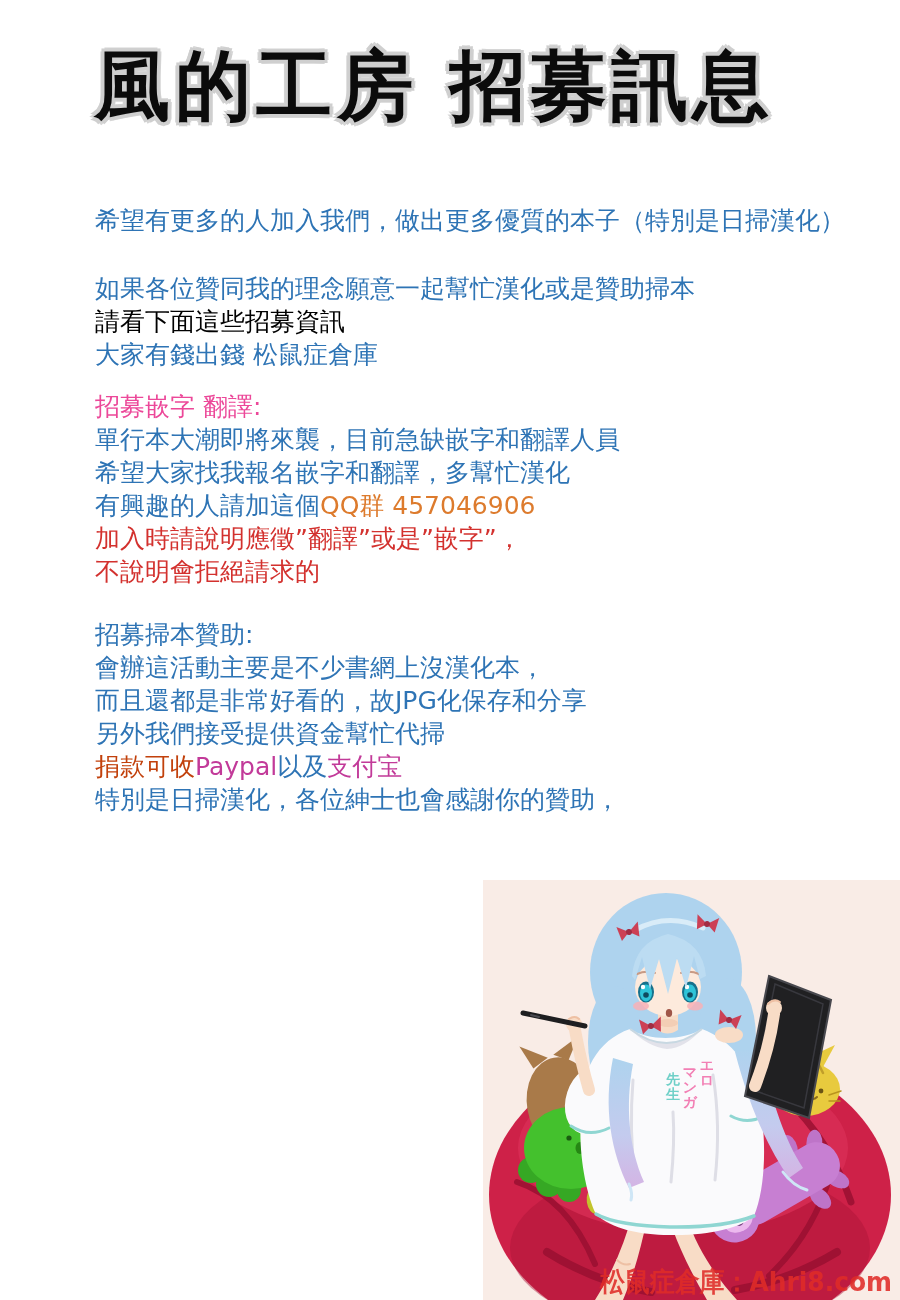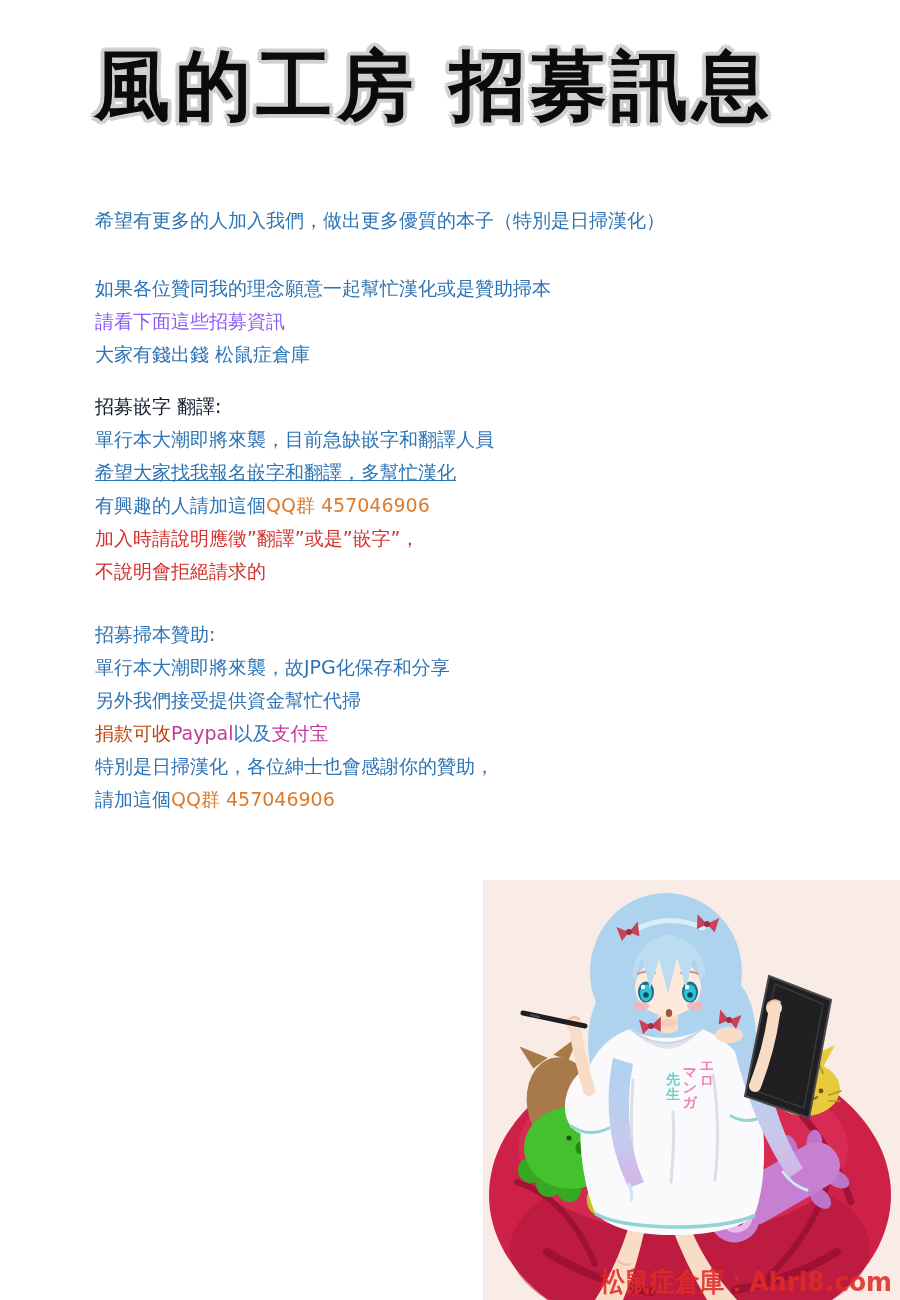--- a/index.html
+++ b/index.html
@@ -9,54 +9,54 @@
   }
   .title{
     position:absolute;left:0;top:36px;width:868px;text-align:center;
     font-size:76px;font-weight:900;letter-spacing:5px;color:#0b0b0b;white-space:pre;
     text-shadow:
       -3px -3px 0 #cfcfcf, 3px -3px 0 #cfcfcf, -3px 3px 0 #cfcfcf, 3px 3px 0 #cfcfcf,
       -4px 0 0 #d6d6d6, 4px 0 0 #d6d6d6, 0 -4px 0 #d6d6d6, 0 4px 0 #d6d6d6;
   }
   .body-text{position:absolute;left:95px;top:0;width:780px;}
   .para{position:absolute;left:0;width:780px;}
-  .para .line{font-size:19px;line-height:33px;white-space:pre;}
+  .para .line{font-size:25px;line-height:33px;white-space:pre;}
   .p1{top:204px}.p2{top:272px}.p3{top:390px}.p4{top:618px}
   .illus{position:absolute;left:483px;top:880px;width:417px;height:420px;}
   .illus svg{display:block;}
 </style>
 </head>
 <body>
 
 <div class="title">風的工房 招募訊息</div>
 
 <div class="body-text">
     <div class="para p1">
       <div class="line"><span style="color: rgb(46, 116, 181);">希望有更多的人加入我們，做出更多優質的本子（特別是日掃漢化）</span></div>
     </div>
     <div class="para p2">
       <div class="line"><span style="color: rgb(46, 116, 181);">如果各位贊同我的理念願意一起幫忙漢化或是贊助掃本</span></div>
-      <div class="line"><span style="color: #8b5cf6; margin-top: 40px;">請看下面這些招募資訊</span></div>
+      <div class="line"><span style="color: #000000; margin-top: 40px;">請看下面這些招募資訊</span></div>
       <div class="line"><span style="color: rgb(46, 116, 181);">大家有錢出錢 松鼠症倉庫</span></div>
     </div>
     <div class="para p3">
-      <div class="line"><span style="color: #0f172a;">招募嵌字 翻譯:</span></div>
+      <div class="line"><span style="color: #ec4899;">招募嵌字 翻譯:</span></div>
       <div class="line"><span style="color: rgb(46, 116, 181);">單行本大潮即將來襲，目前急缺嵌字和翻譯人員</span></div>
-      <div class="line"><span style="color: rgb(46, 116, 181); text-decoration: underline;">希望大家找我報名嵌字和翻譯，多幫忙漢化</span></div>
+      <div class="line"><span style="color: rgb(46, 116, 181);">希望大家找我報名嵌字和翻譯，多幫忙漢化</span></div>
       <div class="line"><span style="color: rgb(46, 116, 181);">有興趣的人請加這個</span><span style="color: rgb(221, 123, 45);">QQ群 457046906</span></div>
       <div class="line"><span style="color: rgb(211, 49, 46);">加入時請說明應徵”翻譯”或是”嵌字”，</span></div>
       <div class="line"><span style="color: rgb(211, 49, 46);">不說明會拒絕請求的</span></div>
     </div>
     <div class="para p4">
       <div class="line"><span style="color: rgb(46, 116, 181);">招募掃本贊助:</span></div>
-      <div class="line"><span style="color: rgb(46, 116, 181);">單行本大潮即將來襲，故JPG化保存和分享</span></div>
+      <div class="line"><span style="color: rgb(46, 116, 181);">會辦這活動主要是不少書網上沒漢化本，</span></div>
+      <div class="line"><span style="color: rgb(46, 116, 181);">而且還都是非常好看的，故JPG化保存和分享</span></div>
       <div class="line"><span style="color: rgb(46, 116, 181);">另外我們接受提供資金幫忙代掃</span></div>
       <div class="line"><span style="color: #c2410c; text-align: right;">捐款可收</span><span style="color: rgb(194, 58, 153);">Paypal</span><span style="color: rgb(46, 116, 181);">以及</span><span style="color: rgb(194, 58, 153);">支付宝</span></div>
       <div class="line"><span style="color: rgb(46, 116, 181);">特別是日掃漢化，各位紳士也會感謝你的贊助，</span></div>
-      <div class="line"><span style="color: rgb(46, 116, 181);">請加這個</span><span style="color: rgb(221, 123, 45);">QQ群 457046906</span></div>
     </div>
   </div>
 
 <div class="illus">
 <svg width="417" height="420" viewBox="0 0 417 420" xmlns="http://www.w3.org/2000/svg">
   <defs>
     <linearGradient id="tailGrad" x1="0" y1="0" x2="0" y2="1">
       <stop offset="0" stop-color="#AED3EE"></stop>
       <stop offset="0.6" stop-color="#C4CBEE"></stop>
       <stop offset="1" stop-color="#D4B4E4"></stop>

